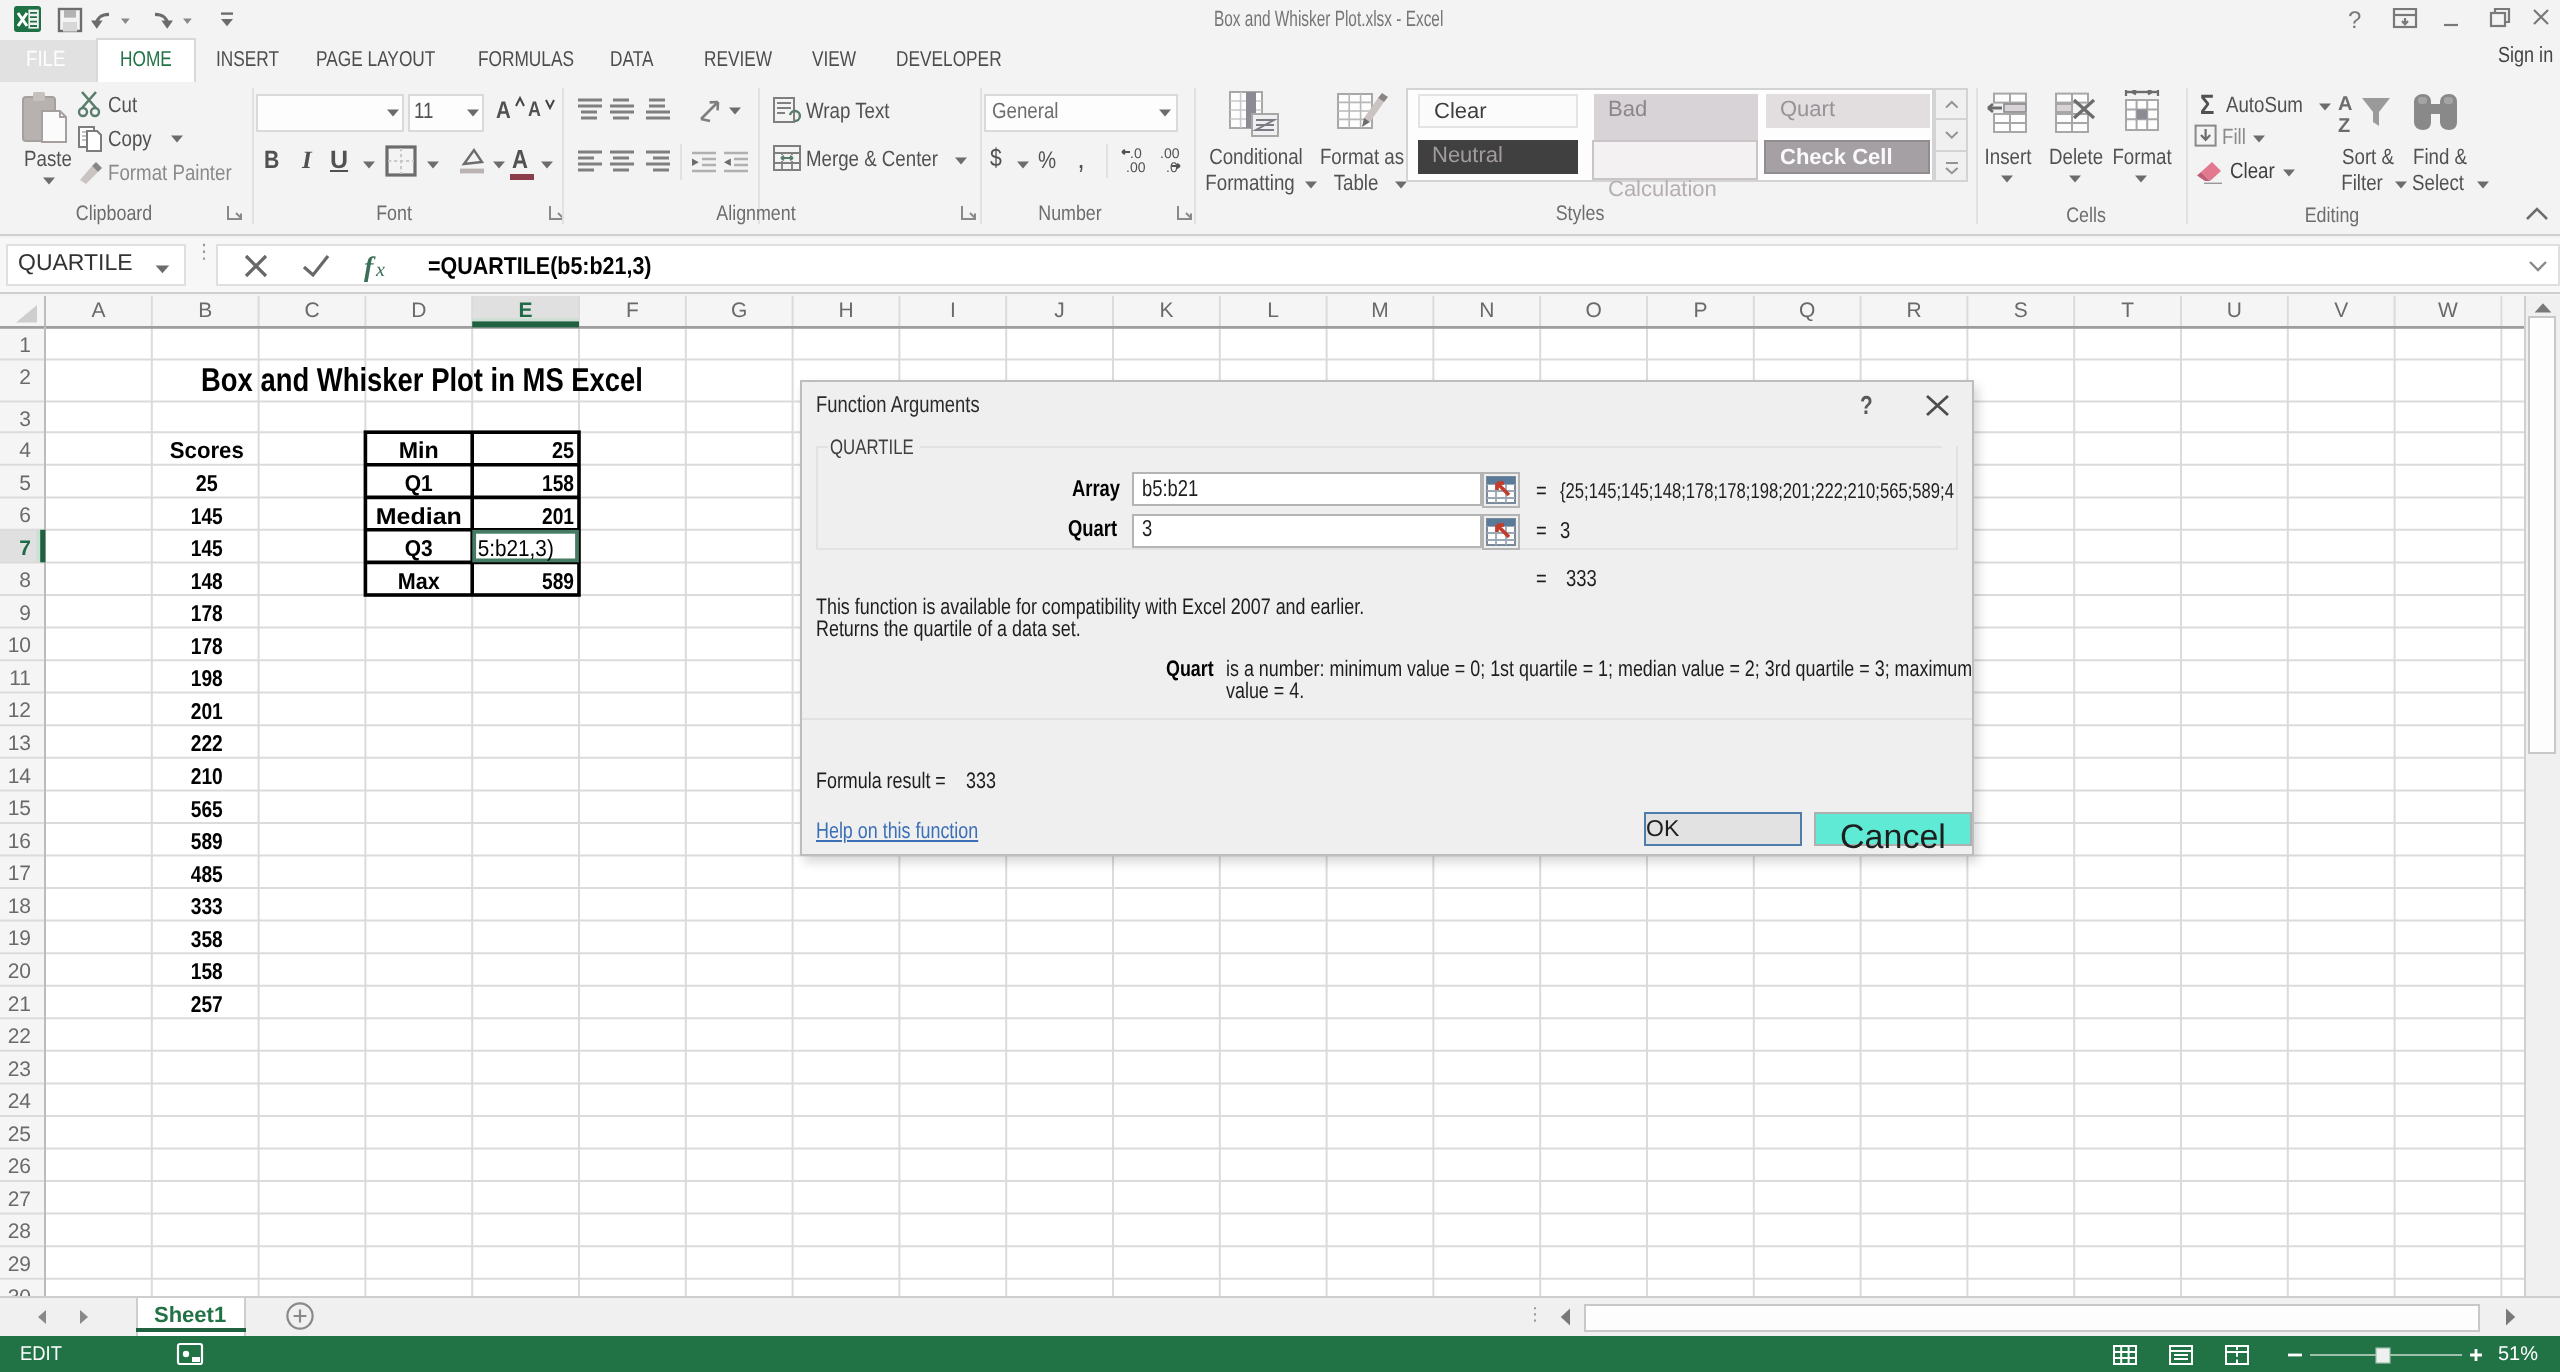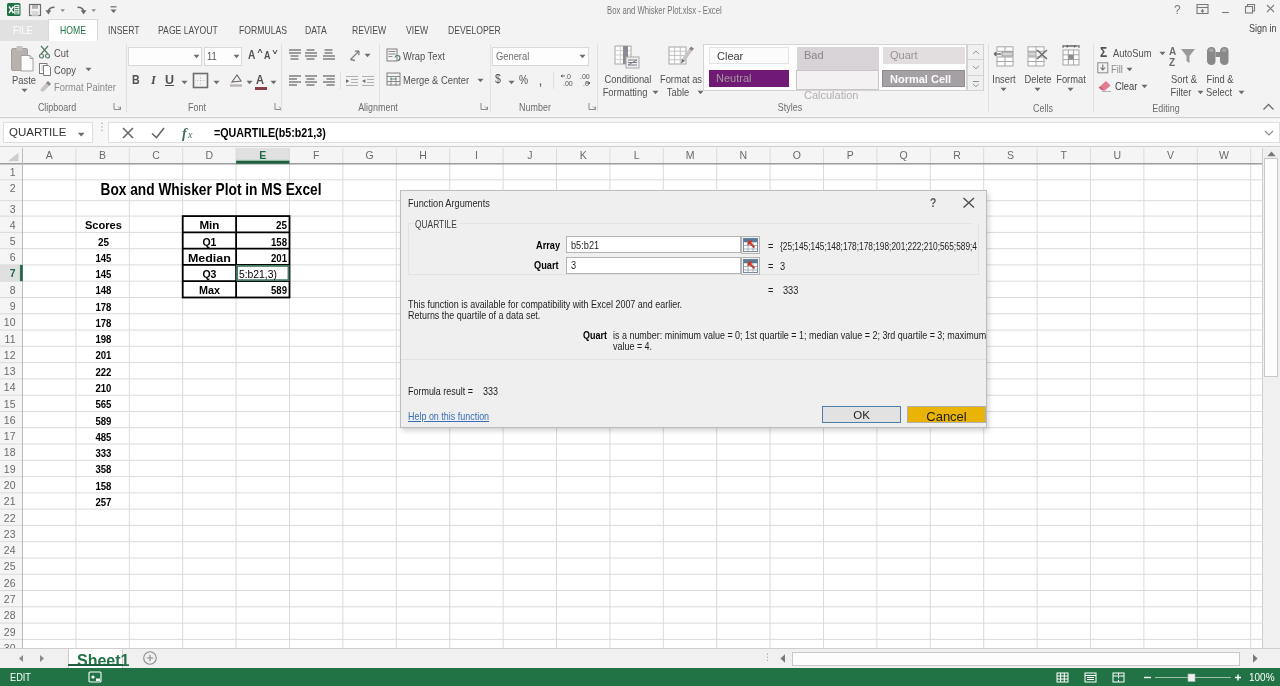--- a/index.html
+++ b/index.html
@@ -241,23 +241,23 @@
 </svg>
 <div class="t" style="left:681px;top:73px;font-size:11px;color:#525152;transform:translateX(-50%) scaleX(0.85);transform-origin:center top">Format as</div>
 <div class="t" style="left:678px;top:86px;font-size:11px;color:#525152;transform:translateX(-50%) scaleX(0.85);transform-origin:center top">Table</div>
 <svg class="abs" style="left:697px;top:90px" width="7" height="5" xmlns="http://www.w3.org/2000/svg">
       <path d="M0.5 0.8 L6.5 0.8 L3.5 4.2 Z" fill="#6d6c6d"></path>
     </svg>
 <div class="abs" style="left:703px;top:44px;width:264px;height:47px;background:#fdfdfd;border:1px solid #d4d3d4"></div>
 <div class="abs" style="left:709px;top:47px;width:80px;height:17px;background:#fcfbfc;border:1px solid #e4e3e4;font-size:11px;color:#3f3e3f;padding:2px 0 0 7px">Clear</div>
 <div class="abs" style="left:797px;top:47px;width:82px;height:30px;background:#d8d3d6;font-size:11px;color:#8d8689;padding:2px 0 0 7px">Bad</div>
 <div class="abs" style="left:883px;top:47px;width:82px;height:17px;background:#e2dee0;font-size:11px;color:#989196;padding:2px 0 0 7px">Quart</div>
-<div class="abs" style="left:709px;top:70px;width:80px;height:17px;background:#701a75;font-size:11px;color:#a29ba0;padding:2px 0 0 7px">Neutral</div>
+<div class="abs" style="left:709px;top:70px;width:80px;height:17px;background:#404040;font-size:11px;color:#a29ba0;padding:2px 0 0 7px">Neutral</div>
 <div class="abs" style="left:796px;top:70px;width:83px;height:17px;background:#f4f1f2;border:1px solid #c9c5c7;font-size:11px;color:#b4aeb2;padding:18px 0 0 7px">Calculation</div>
-<div class="abs" style="left:882px;top:70px;width:83px;height:17px;background:#a5a0a4;border:1px solid #918c90;font-weight:bold;font-size:11px;color:#fbfafb;padding:2px 0 0 7px">Normal Cell</div>
+<div class="abs" style="left:882px;top:70px;width:83px;height:17px;background:#a5a0a4;border:1px solid #918c90;font-weight:bold;font-size:11px;color:#fbfafb;padding:2px 0 0 7px">Check Cell</div>
 <div class="abs" style="left:967px;top:44px;width:17px;height:47px;background:#f1f0f1;border:1px solid #d4d3d4"></div>
 <svg class="abs" style="left:972px;top:50px" width="8" height="5" xmlns="http://www.w3.org/2000/svg">
       <path d="M1 3.8 L3.9 1 L6.8 3.8" fill="none" stroke="#949394" stroke-width="1"></path>
     </svg>
 <svg class="abs" style="left:972px;top:65px" width="8" height="5" xmlns="http://www.w3.org/2000/svg">
       <path d="M1 1 L3.9 3.8 L6.8 1" fill="none" stroke="#949394" stroke-width="1"></path>
     </svg>
 <div class="abs" style="left:967px;top:59px;width:17px;height:1px;background:#d4d3d4"></div>
 <div class="abs" style="left:967px;top:75px;width:17px;height:1px;background:#d4d3d4"></div>
 <svg class="abs" style="left:972px;top:80px" width="8" height="8" xmlns="http://www.w3.org/2000/svg">
@@ -544,21 +544,21 @@
 <svg class="abs" style="left:1266px;top:656px" width="11" height="8" xmlns="http://www.w3.org/2000/svg">
       <path d="M1.3 1.6 L5.5 6.2 L9.7 1.6 Z" fill="#7a797a"></path>
     </svg>
 
 <div class="abs" style="left:0;top:648px;width:1280px;height:20px;background:#f1f0f1;border-top:1px solid #cfcecf"></div>
 <svg class="abs" style="left:14px;top:654px" width="40" height="9" xmlns="http://www.w3.org/2000/svg">
   <path d="M9 1 L5 4.5 L9 8 Z" fill="#8a898a"></path>
   <path d="M26 1 L30 4.5 L26 8 Z" fill="#8a898a"></path>
 </svg>
 <div class="abs" style="left:68px;top:649px;width:55px;height:19px;background:#fff;border-left:1px solid #cfcecf;border-right:1px solid #cfcecf"></div>
-<div class="t" style="left:77px;top:652px;font-size:16px;font-weight:bold;color:#217346">Sheet1</div>
+<div class="t" style="left:77px;top:652px;font-size:11px;font-weight:bold;color:#217346">Sheet1</div>
 <div class="abs" style="left:68px;top:663.8px;width:55px;height:2.2px;background:#1f6140"></div>
 <svg class="abs" style="left:143px;top:651px" width="15" height="15" xmlns="http://www.w3.org/2000/svg">
   <circle cx="7" cy="7" r="6.3" fill="none" stroke="#8a898a" stroke-width="1.1"></circle>
   <path d="M7 3.8 L7 10.2 M3.8 7 L10.2 7" stroke="#8a898a" stroke-width="1.1"></path>
 </svg>
 <div class="t" style="left:763px;top:652px;font-size:9px;color:#9a999a">⋮</div>
 <svg class="abs" style="left:776px;top:653px" width="14" height="11" xmlns="http://www.w3.org/2000/svg">
       <path d="M9 1.3 L4.4 5.5 L9 9.7 Z" fill="#7a797a"></path>
     </svg>
 <div class="abs" style="left:792px;top:651.5px;width:448px;height:14px;background:#fdfdfd;border:1px solid #c9c8c9"></div>
@@ -584,21 +584,21 @@
         <path d="M62.5 1 L62.5 10" stroke-dasharray="2 1.4"></path>
   </g>
 </svg>
 <svg class="abs" style="left:1143px;top:672px" width="100" height="11" xmlns="http://www.w3.org/2000/svg">
   <path d="M1 5.5 L8 5.5" stroke="#fff" stroke-width="1.4"></path>
   <path d="M12 5.5 L88 5.5" stroke="#9ebfac" stroke-width="1"></path>
   <path d="M50 2.5 L50 8.5" stroke="#9ebfac" stroke-width="1"></path>
   <rect x="45" y="2" width="7" height="7.5" fill="#f1f0f1" stroke="#9ebfac" stroke-width="0.6"></rect>
   <path d="M92 5.5 L98 5.5 M95 2.5 L95 8.5" stroke="#fff" stroke-width="1.4"></path>
 </svg>
-<div class="t" style="left:1249px;top:672px;font-size:10px;color:#fff">100%</div>
+<div class="t" style="left:1249px;top:672px;font-size:10px;color:#fff">51%</div>
 
 <div class="abs" style="left:400px;top:190px;width:587px;height:238px;background:#f0eff0;border:1px solid #bebdbe;box-shadow:2px 3px 5px rgba(0,0,0,0.16)"></div>
 <div class="t" style="left:408px;top:197px;font-size:11.5px;color:#2b2b2b;transform:scaleX(0.8);transform-origin:left top">Function Arguments</div>
 <div class="t" style="left:930px;top:195px;font-size:13px;color:#5a595a;transform:scaleX(0.8);transform-origin:left top;font-weight:bold">?</div>
 <svg class="abs" style="left:962px;top:197px" width="14" height="12" xmlns="http://www.w3.org/2000/svg">
       <path d="M1.5 1 L12 10.5 M12 1 L1.5 10.5" stroke="#4e4d4e" stroke-width="1.4" fill="none"></path>
     </svg>
 <div class="abs" style="left:408px;top:223px;width:571px;height:52px;border:1px solid #e3e2e3;border-top:none"></div>
 <div class="abs" style="left:408px;top:223px;width:6px;height:1px;background:#e3e2e3"></div>
 <div class="abs" style="left:460px;top:223px;width:511px;height:1px;background:#e3e2e3"></div>
@@ -631,16 +631,16 @@
 <div class="t" style="left:783px;top:284px;font-size:11.5px;color:#1e1e1e;transform:scaleX(0.8);transform-origin:left top">333</div>
 <div class="t" style="left:408px;top:298px;font-size:11.2px;color:#1e1e1e;transform:scaleX(0.8);transform-origin:left top">This function is available for compatibility with Excel 2007 and earlier.</div>
 <div class="t" style="left:408px;top:309px;font-size:11.2px;color:#1e1e1e;transform:scaleX(0.8);transform-origin:left top">Returns the quartile of a data set.</div>
 <div class="t" style="left:583px;top:329px;font-size:11.2px;color:#000;transform:scaleX(0.8);transform-origin:left top;font-weight:bold">Quart</div>
 <div class="t" style="left:613px;top:329px;font-size:11.2px;color:#1e1e1e;transform:scaleX(0.8);transform-origin:left top">is a number: minimum value = 0; 1st quartile = 1; median value = 2; 3rd quartile = 3; maximum</div>
 <div class="t" style="left:613px;top:340px;font-size:11.2px;color:#1e1e1e;transform:scaleX(0.8);transform-origin:left top">value = 4.</div>
 <div class="abs" style="left:401px;top:359px;width:585px;height:1px;background:#e3e2e3"></div>
 <div class="t" style="left:408px;top:385px;font-size:11.2px;color:#1e1e1e;transform:scaleX(0.8);transform-origin:left top">Formula result =</div>
 <div class="t" style="left:483px;top:385px;font-size:11.2px;color:#1e1e1e;transform:scaleX(0.8);transform-origin:left top">333</div>
 <div class="t" style="left:408px;top:410px;font-size:11.2px;color:#3b6fb6;transform:scaleX(0.8);transform-origin:left top"><span style="text-decoration:underline">Help on this function</span></div>
-<div class="abs" style="left:822px;top:406px;width:79px;height:17px;background:#e3e2e3;border:1px solid #4d7da8;text-align:center;font-size:11.5px;color:#1e1e1e;padding-top:2px">OK</div>
-<div class="abs" style="left:907px;top:406px;width:79px;height:17px;background:#eab308;border:1px solid #b0afb0;text-align:center;font-size:13px;color:#1e1e1e;padding-top:2px">Cancel</div>
+<div class="abs" style="left:822px;top:406px;width:79px;height:17px;background:#e3e2e3;border:1px solid #4d7da8;text-align:left;font-size:11.5px;color:#1e1e1e;padding-top:2px">OK</div>
+<div class="abs" style="left:907px;top:406px;width:79px;height:17px;background:#5eead4;border:1px solid #b0afb0;text-align:center;font-size:17px;color:#1e1e1e;padding-top:2px">Cancel</div>
 
 </div>
 
 </body></html>

